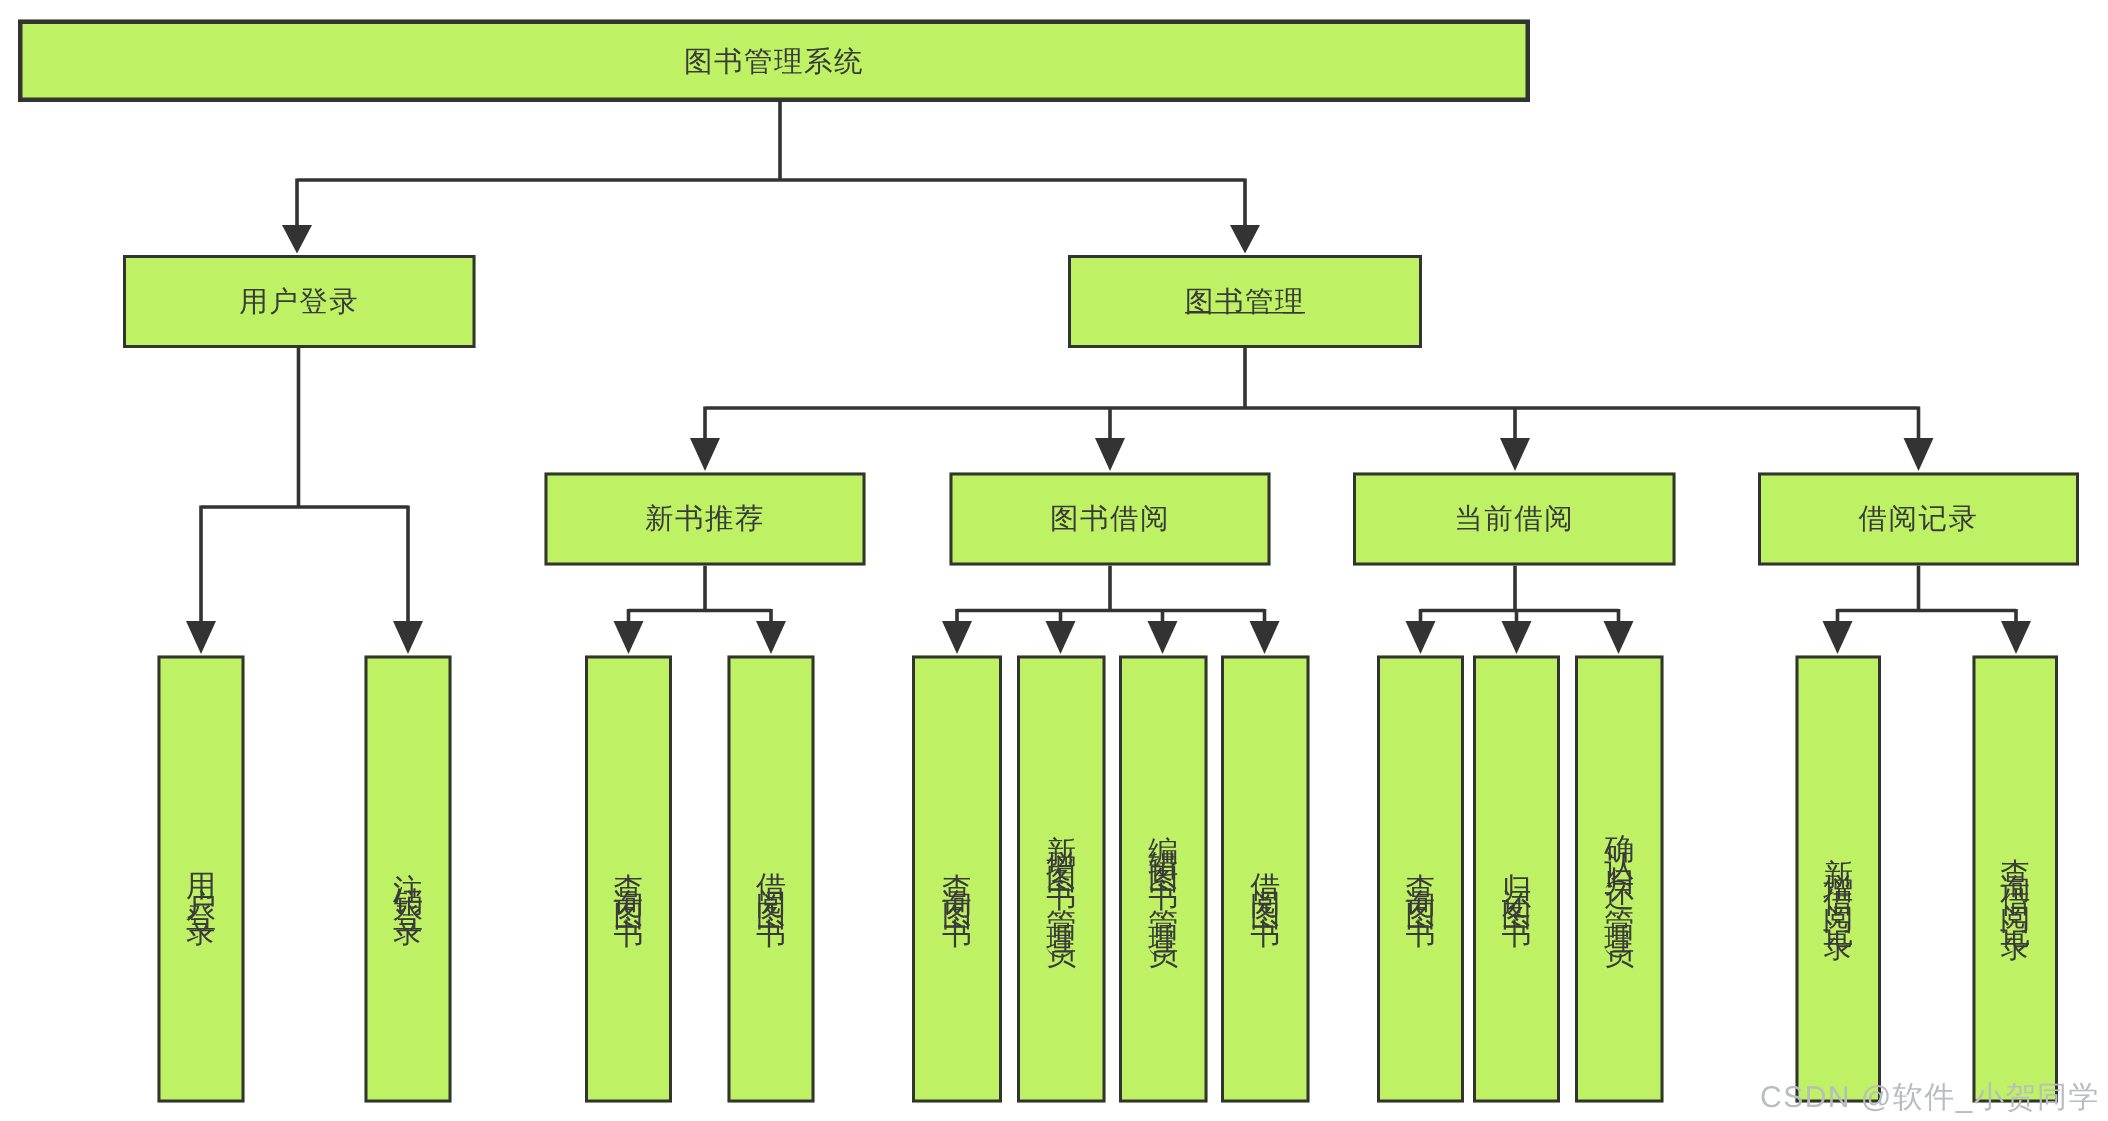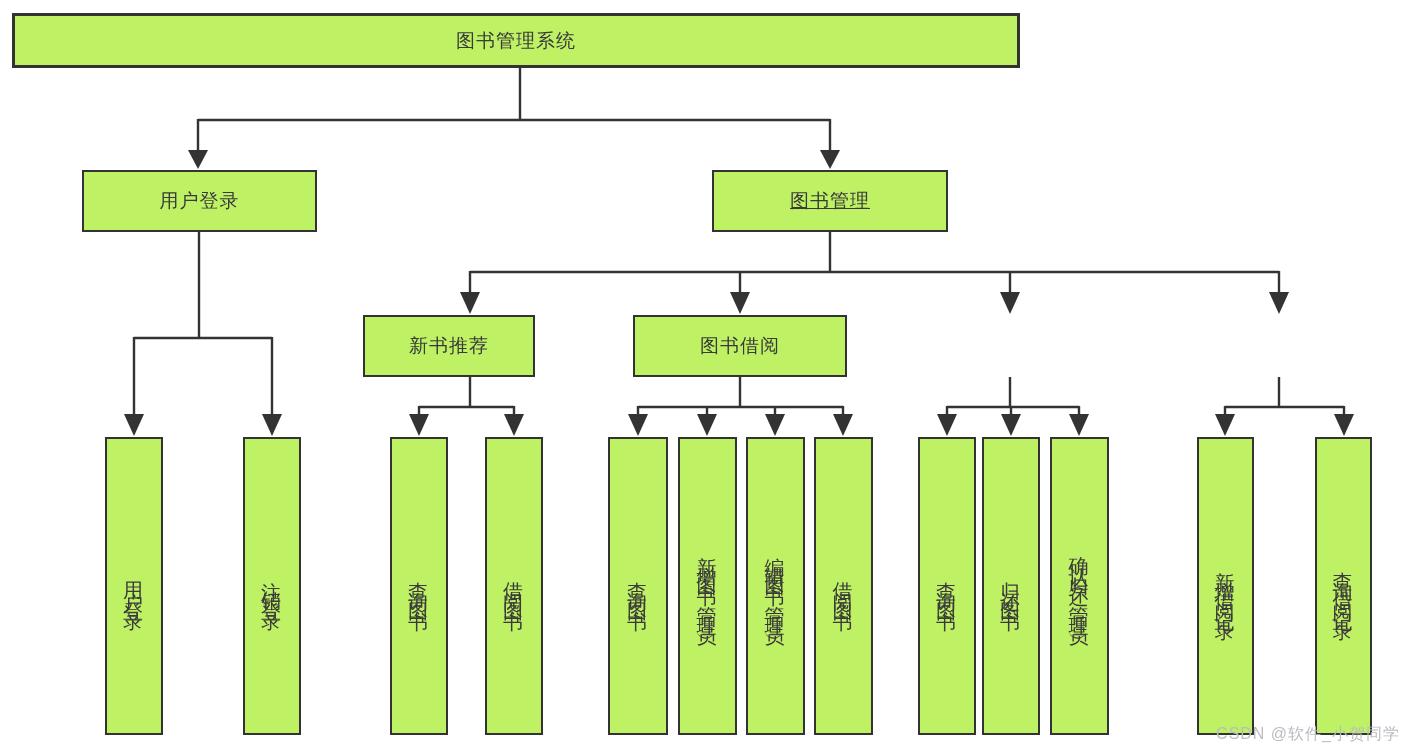--- a/index.html
+++ b/index.html
@@ -42,21 +42,21 @@
     writing-mode: vertical-rl;
     text-orientation: mixed;
     font-size: 20px;
     letter-spacing: 10px;
     white-space: nowrap;
   }
   .watermark {
     position: absolute;
     right: 5px;
     bottom: 2px;
-    font-size: 16px;
+    font-size: 20px;
     color: var(--wm, #b9bcc2);
     z-index: 5;
     white-space: nowrap;
     letter-spacing: 1px;
   }
 </style>
 </head>
 <body>
 
 <div class="stage">
@@ -112,25 +112,31 @@
     <span>图书管理系统</span>
   </div>
 
   <div class="box h" style="left:82px; top:170px; width:235px; height:62px;">
     <span>用户登录</span>
   </div>
   <div class="box h" style="left:712px; top:170px; width:236px; height:62px;text-decoration:underline;">
     <span>图书管理</span>
   </div>
 
-  <div class="box h" style="left:363px; top:315px; width:172px; height:62px;">
+  <div class="box h" style="left:363px; top:315px; width:214px; height:62px;">
     <span>新书推荐</span>
   </div>
   <div class="box h" style="left:633px; top:315px; width:214px; height:62px;font-family:Liberation Serif, serif;">
     <span>图书借阅</span>
+  </div>
+  <div class="box h" style="left:902px; top:315px; width:215px; height:62px;">
+    <span>当前借阅</span>
+  </div>
+  <div class="box h" style="left:1172px; top:315px; width:214px; height:62px;">
+    <span>借阅记录</span>
   </div>
 
   <div class="box v" style="left:105px; top:437px; width:58px; height:298px;">
     <span>用户登录</span>
   </div>
   <div class="box v" style="left:243px; top:437px; width:58px; height:298px;">
     <span>注销登录</span>
   </div>
 
   <div class="box v" style="left:390px; top:437px; width:58px; height:298px;">

